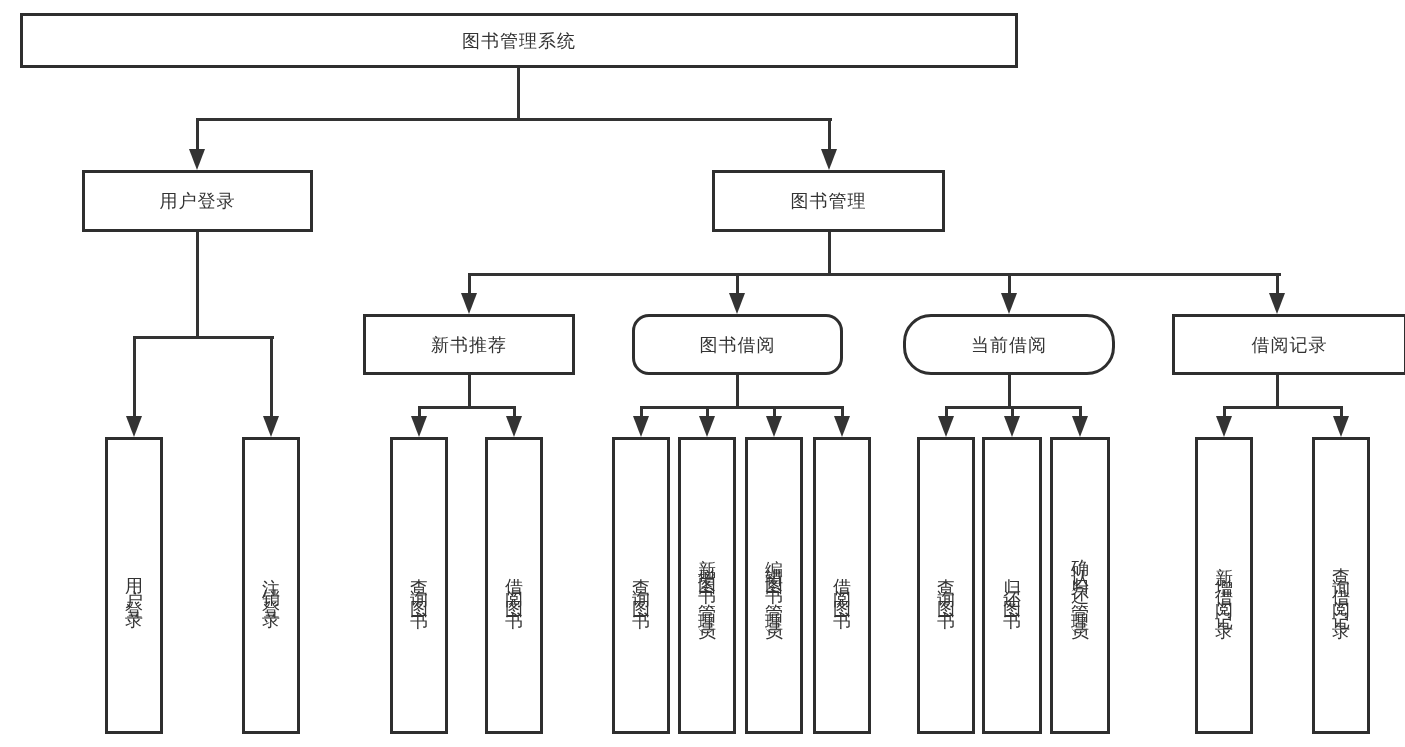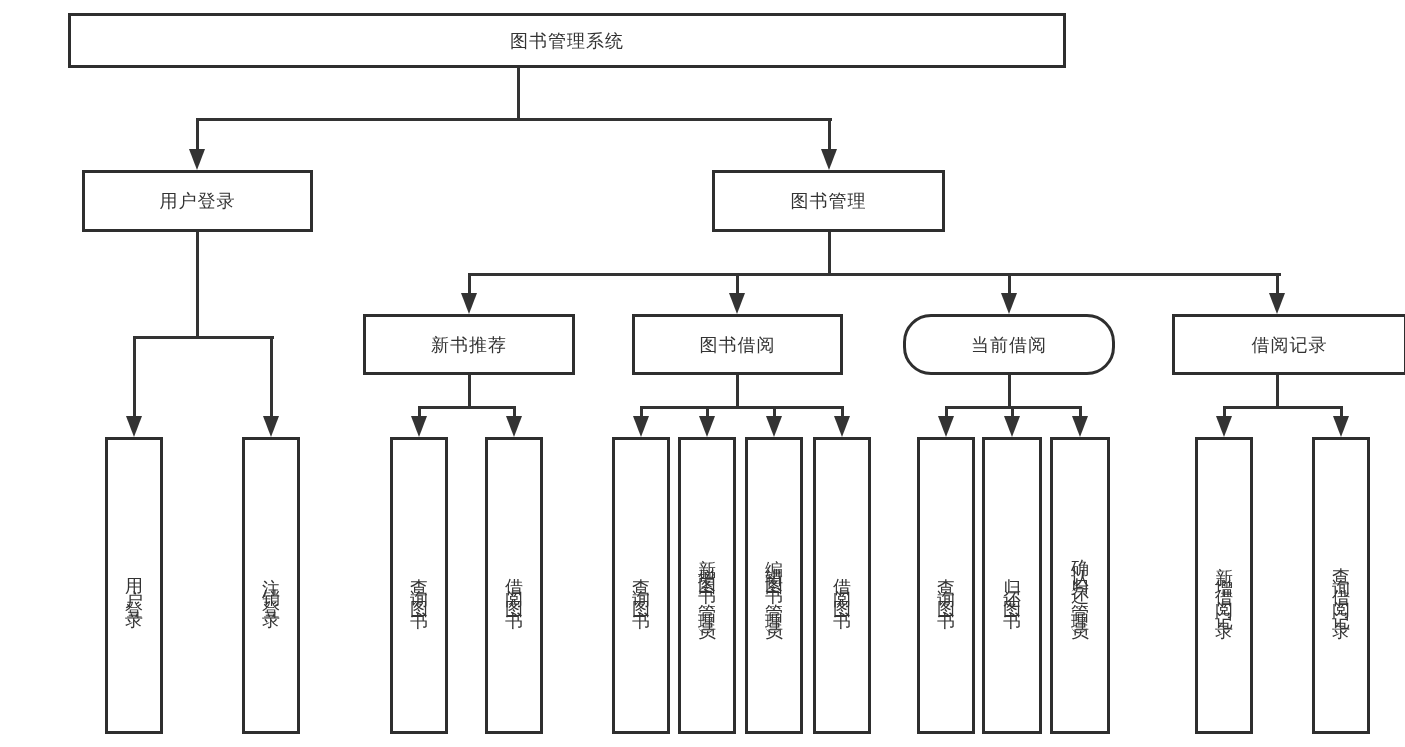--- a/index.html
+++ b/index.html
@@ -48,29 +48,29 @@
     letter-spacing:1px;
     z-index:3;
     text-shadow:0 0 1px #ffffff;
   }
 </style>
 </head>
 <body>
 
 <div id="canvas">
 
-  <div class="node" style="left:20px;top:13px;width:998px;height:55px;margin-left:48px;">图书管理系统</div>
+  <div class="node" style="left:20px;top:13px;width:998px;height:55px;">图书管理系统</div>
 
   <div class="node" style="left:82px;top:170px;width:231px;height:62px;">用户登录</div>
 
   <div class="node" style="left:363px;top:314px;width:212px;height:61px;">新书推荐</div>
 
   <div class="node" style="left:712px;top:170px;width:233px;height:62px;">图书管理</div>
 
-  <div class="node" style="left:632px;top:314px;width:211px;height:61px;">图书借阅</div>
+  <div class="node" style="left:632px;top:314px;width:211px;height:61px;border-radius:17px;">图书借阅</div>
 
   <div class="node" style="left:903px;top:314px;width:212px;height:61px;border-radius:28px;">当前借阅</div>
 
   <div class="node" style="left:1172px;top:314px;width:235px;height:61px;font-family:Liberation Mono, monospace;">借阅记录</div>
 
   <div class="node leaf" style="left:105px;top:437px;width:58px;height:297px;">用户登录</div>
 
   <div class="node leaf" style="left:242px;top:437px;width:58px;height:297px;">注销登录</div>
 
   <div class="node leaf" style="left:390px;top:437px;width:58px;height:297px;">查询图书</div>

